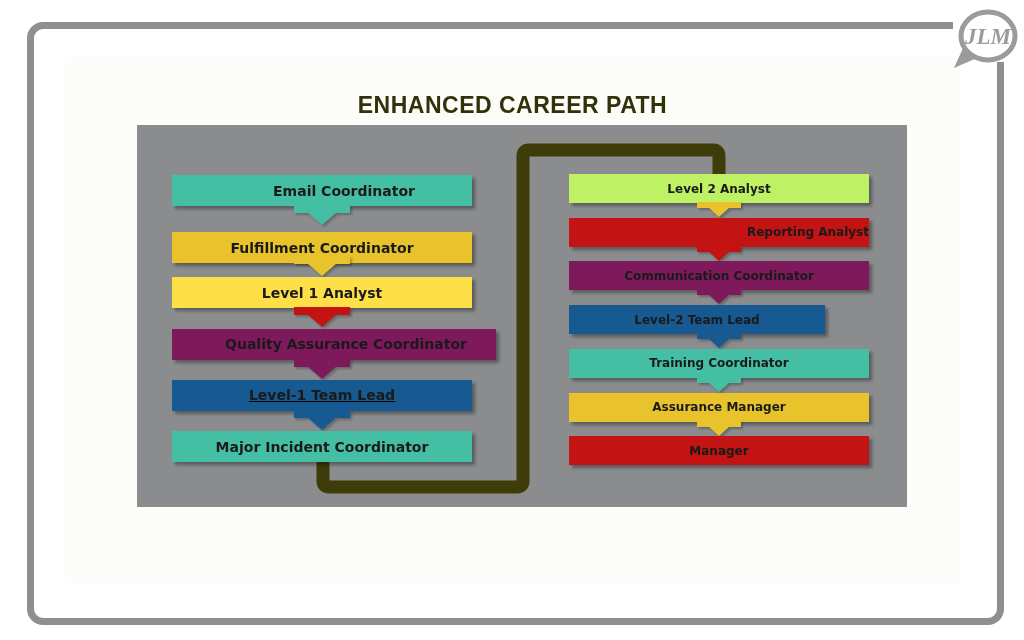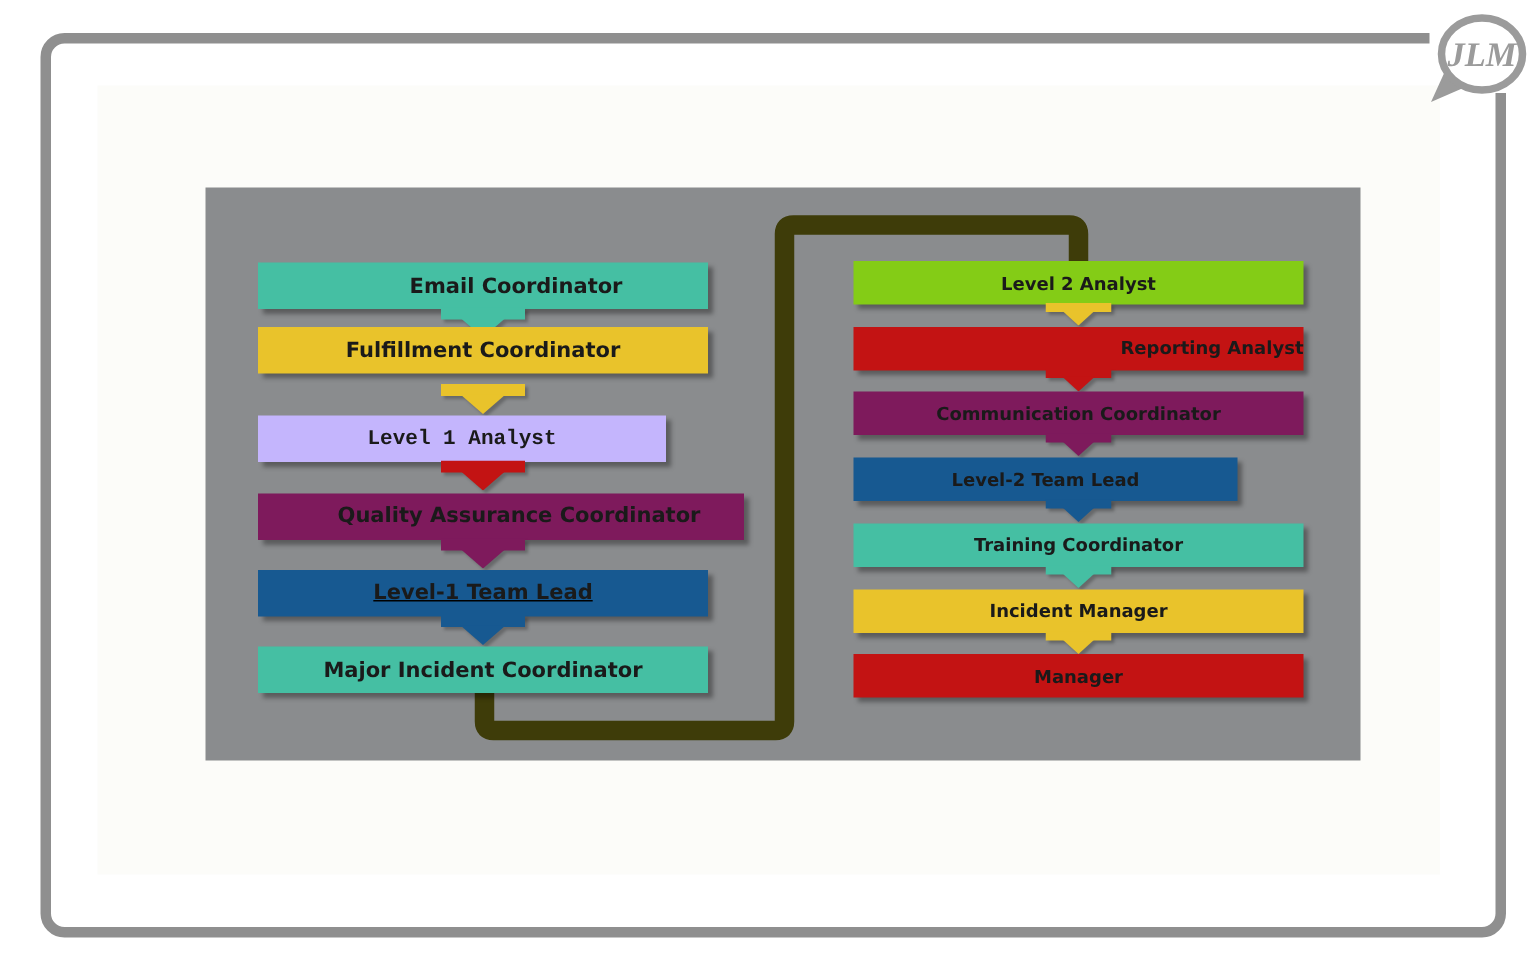--- a/index.html
+++ b/index.html
@@ -25,43 +25,44 @@
 </head>
 <body>
 
 <div id="canvas">
 
   <div id="frame" style="border-color: rgb(143, 143, 143);"></div>
   <div id="frame-corner-patch"></div>
 
   <div id="slide"></div>
 
+  <div id="diagram-title" style="color: rgb(50, 50, 10);">ENHANCED CAREER PATH</div>
 
   <div id="panel" style="background: rgb(138, 140, 142);"></div>
 
   <svg id="connector-svg" viewBox="0 0 770 382">
     <path id="connector-path" d="M186,334 L186,356 Q186,362 192,362 L380,362 Q386,362 386,356 L386,31 Q386,25 392,25 L576,25 Q582,25 582,31 L582,52" fill="none" stroke="#3E3C09" stroke-width="13"></path>
   </svg>
 
   <div id="left-column" class="col-left">
       <div class="career-box" style="left: 172px; top: 175px; width: 300px; height: 31px; background: rgb(69, 191, 163);">
         <span style="color: rgb(26, 26, 26); margin-left: 44px;">Email Coordinator</span>
       </div>
       <div class="flow-arrow" style="left: 294px; top: 205px;"><svg width="56" height="20" viewBox="0 0 56 20">
           <rect x="0" y="0" width="56" height="8" fill="#45BFA3"></rect>
           <polygon points="13,7 43,7 28,20" fill="#45BFA3"></polygon>
         </svg></div>
-      <div class="career-box" style="left: 172px; top: 218px; width: 300px; height: 31px; background: rgb(233, 195, 43);">
+      <div class="career-box" style="left: 172px; top: 232px; width: 300px; height: 31px; background: rgb(233, 195, 43);">
         <span style="color: rgb(26, 26, 26);">Fulfillment Coordinator</span>
       </div>
       <div class="flow-arrow" style="left: 294px; top: 256.2px;"><svg width="56" height="20" viewBox="0 0 56 20">
           <rect x="0" y="0" width="56" height="8" fill="#E9C32B"></rect>
           <polygon points="13,7 43,7 28,20" fill="#E9C32B"></polygon>
         </svg></div>
-      <div class="career-box" style="left: 172px; top: 277.4px; width: 272px; height: 31px; background: #c4b5fd; font-family: Liberation Mono, monospace;">
+      <div class="career-box" style="left: 172px; top: 277.4px; width: 300px; height: 31px; background: #fde047;">
         <span style="color: rgb(26, 26, 26);">Level 1 Analyst</span>
       </div>
       <div class="flow-arrow" style="left: 294px; top: 307.4px;"><svg width="56" height="20" viewBox="0 0 56 20">
           <rect x="0" y="0" width="56" height="8" fill="#C31313"></rect>
           <polygon points="13,7 43,7 28,20" fill="#C31313"></polygon>
         </svg></div>
       <div class="career-box" style="left: 172px; top: 328.6px; width: 300px; height: 31px; background: rgb(126, 26, 92); padding-left: 24px;">
         <span style="color: rgb(26, 26, 26);">Quality Assurance Coordinator</span>
       </div>
       <div class="flow-arrow" style="left: 294px; top: 358.6px;"><svg width="56" height="20" viewBox="0 0 56 20">
@@ -73,21 +74,21 @@
       </div>
       <div class="flow-arrow" style="left: 294px; top: 409.8px;"><svg width="56" height="20" viewBox="0 0 56 20">
           <rect x="0" y="0" width="56" height="8" fill="#175991"></rect>
           <polygon points="13,7 43,7 28,20" fill="#175991"></polygon>
         </svg></div>
       <div class="career-box" style="left: 172px; top: 431px; width: 300px; height: 31px; background: rgb(69, 191, 163);">
         <span style="color: rgb(26, 26, 26);">Major Incident Coordinator</span>
       </div>
     </div>
   <div id="right-column" class="col-right">
-      <div class="career-box" style="left: 569px; top: 174px; width: 300px; height: 29px; background: #84cc16;">
+      <div class="career-box" style="left: 569px; top: 174px; width: 300px; height: 29px; background: #bef264;">
         <span style="color: rgb(26, 26, 26);">Level 2 Analyst</span>
       </div>
       <div class="flow-arrow" style="left: 697px; top: 202px;"><svg width="44" height="15" viewBox="0 0 44 15">
           <rect x="0" y="0" width="44" height="6" fill="#E9C32B"></rect>
           <polygon points="11,5 33,5 22,15" fill="#E9C32B"></polygon>
         </svg></div>
       <div class="career-box" style="left: 569px; top: 217.7px; width: 300px; height: 29px; background: rgb(195, 19, 19); justify-content: flex-end;">
         <span style="color: rgb(26, 26, 26);">Reporting Analyst</span>
       </div>
       <div class="flow-arrow" style="left: 697px; top: 245.7px;"><svg width="44" height="15" viewBox="0 0 44 15">
@@ -109,21 +110,21 @@
           <polygon points="11,5 33,5 22,15" fill="#175991"></polygon>
         </svg></div>
       <div class="career-box" style="left: 569px; top: 348.8px; width: 300px; height: 29px; background: rgb(69, 191, 163);">
         <span style="color: rgb(26, 26, 26);">Training Coordinator</span>
       </div>
       <div class="flow-arrow" style="left: 697px; top: 376.8px;"><svg width="44" height="15" viewBox="0 0 44 15">
           <rect x="0" y="0" width="44" height="6" fill="#45BFA3"></rect>
           <polygon points="11,5 33,5 22,15" fill="#45BFA3"></polygon>
         </svg></div>
       <div class="career-box" style="left: 569px; top: 392.5px; width: 300px; height: 29px; background: rgb(233, 195, 43);">
-        <span style="color: rgb(26, 26, 26);">Incident Manager</span>
+        <span style="color: rgb(26, 26, 26);">Assurance Manager</span>
       </div>
       <div class="flow-arrow" style="left: 697px; top: 420.5px;"><svg width="44" height="15" viewBox="0 0 44 15">
           <rect x="0" y="0" width="44" height="6" fill="#E9C32B"></rect>
           <polygon points="11,5 33,5 22,15" fill="#E9C32B"></polygon>
         </svg></div>
       <div class="career-box" style="left: 569px; top: 436.2px; width: 300px; height: 29px; background: rgb(195, 19, 19);">
         <span style="color: rgb(26, 26, 26);">Manager</span>
       </div>
     </div>
 

